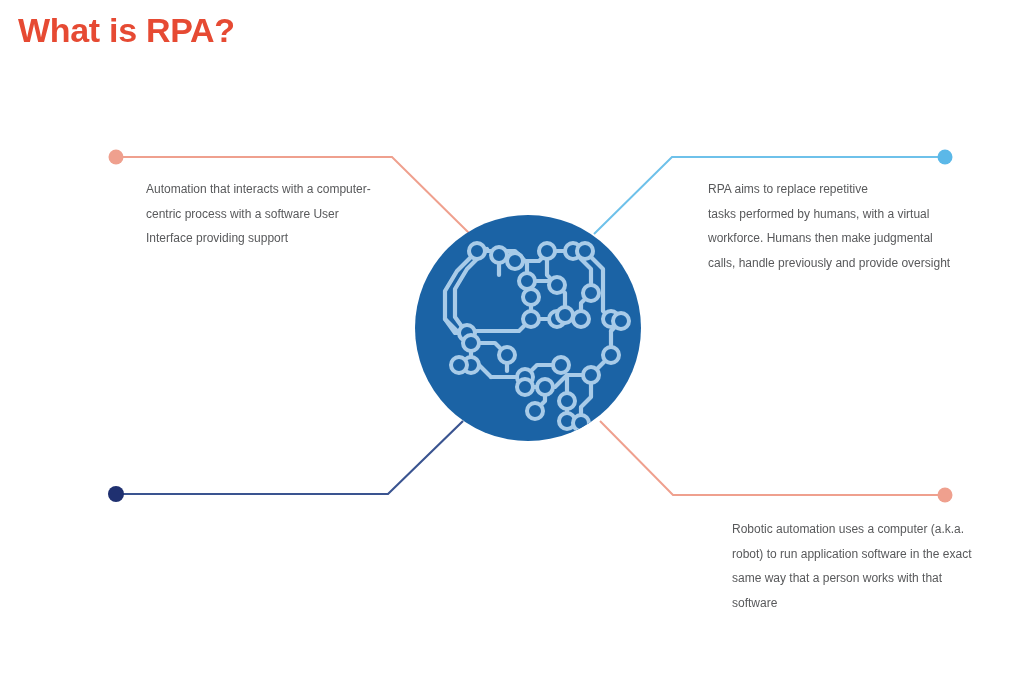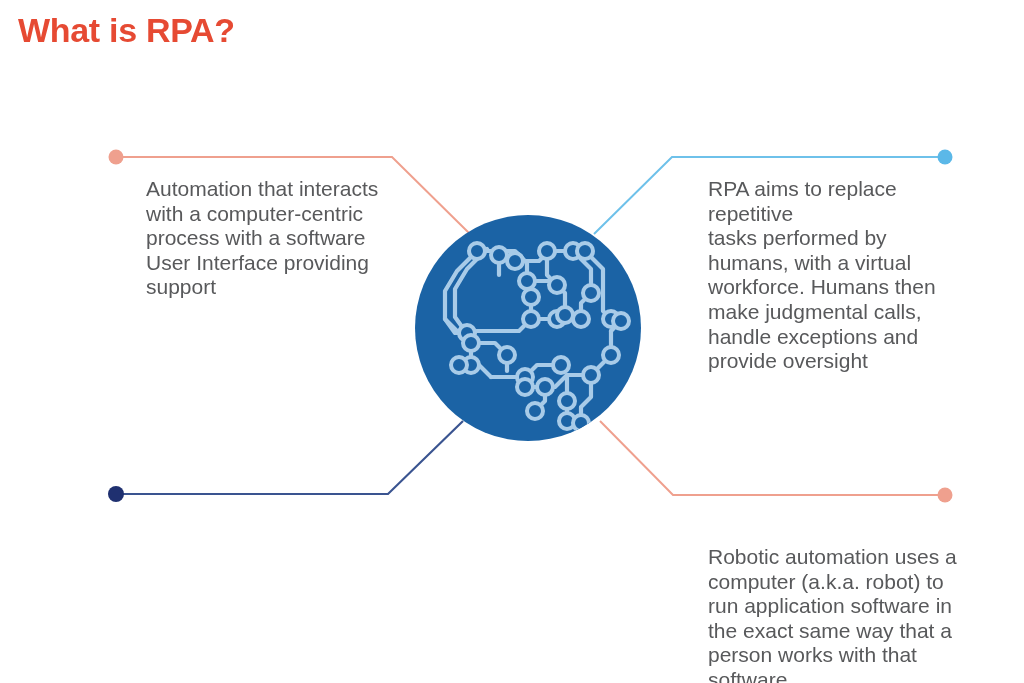--- a/index.html
+++ b/index.html
@@ -61,29 +61,29 @@
     left: 0;
     top: 0;
     width: 226px;
     height: 226px;
   }
 
   
   .callout {
     position: absolute;
     color: #58595b;
-    font-size: 21px;
+    font-size: 12px;
     line-height: 24.6px;
     font-family: "Liberation Sans", sans-serif;
     white-space: pre-line;
   }
   #callout-top-left     { left: 146px; top: 177px;  width: 240px; }
   #callout-top-right    { left: 708px; top: 177px;  width: 250px; }
   #callout-bottom-left  { left: 146px; top: 517px;  width: 240px; }
-  #callout-bottom-right { left: 708px; top: 517px;  width: 250px; margin-top: 28px; }
+  #callout-bottom-right { left: 732px; top: 517px;  width: 250px; }
 </style>
 </head>
 <body>
 
 <div id="slide">
 
   <div id="slide-title">What is RPA?</div>
 
   <svg id="connectors" viewBox="0 0 1024 683">
 
@@ -170,18 +170,18 @@
         <circle cx="152" cy="206" r="8"></circle>
         <circle cx="166" cy="208" r="8"></circle>
         <circle cx="120" cy="196" r="8"></circle>
       </g>
     </svg>
   </div>
 
   <div id="callout-top-left" class="callout">Automation that interacts with a computer-centric process with a software User Interface providing support</div>
 
   <div id="callout-top-right" class="callout">RPA aims to replace repetitive
-tasks performed by humans, with a virtual workforce. Humans then make judgmental calls, handle exceptions and provide oversight</div>
+tasks performed by humans, with a virtual workforce. Humans then make judgmental calls, handle previously and provide oversight</div>
 
 
   <div id="callout-bottom-right" class="callout">Robotic automation uses a computer (a.k.a. robot) to run application software in the exact same way that a person works with that software</div>
 
 </div>
 
 </body></html>

